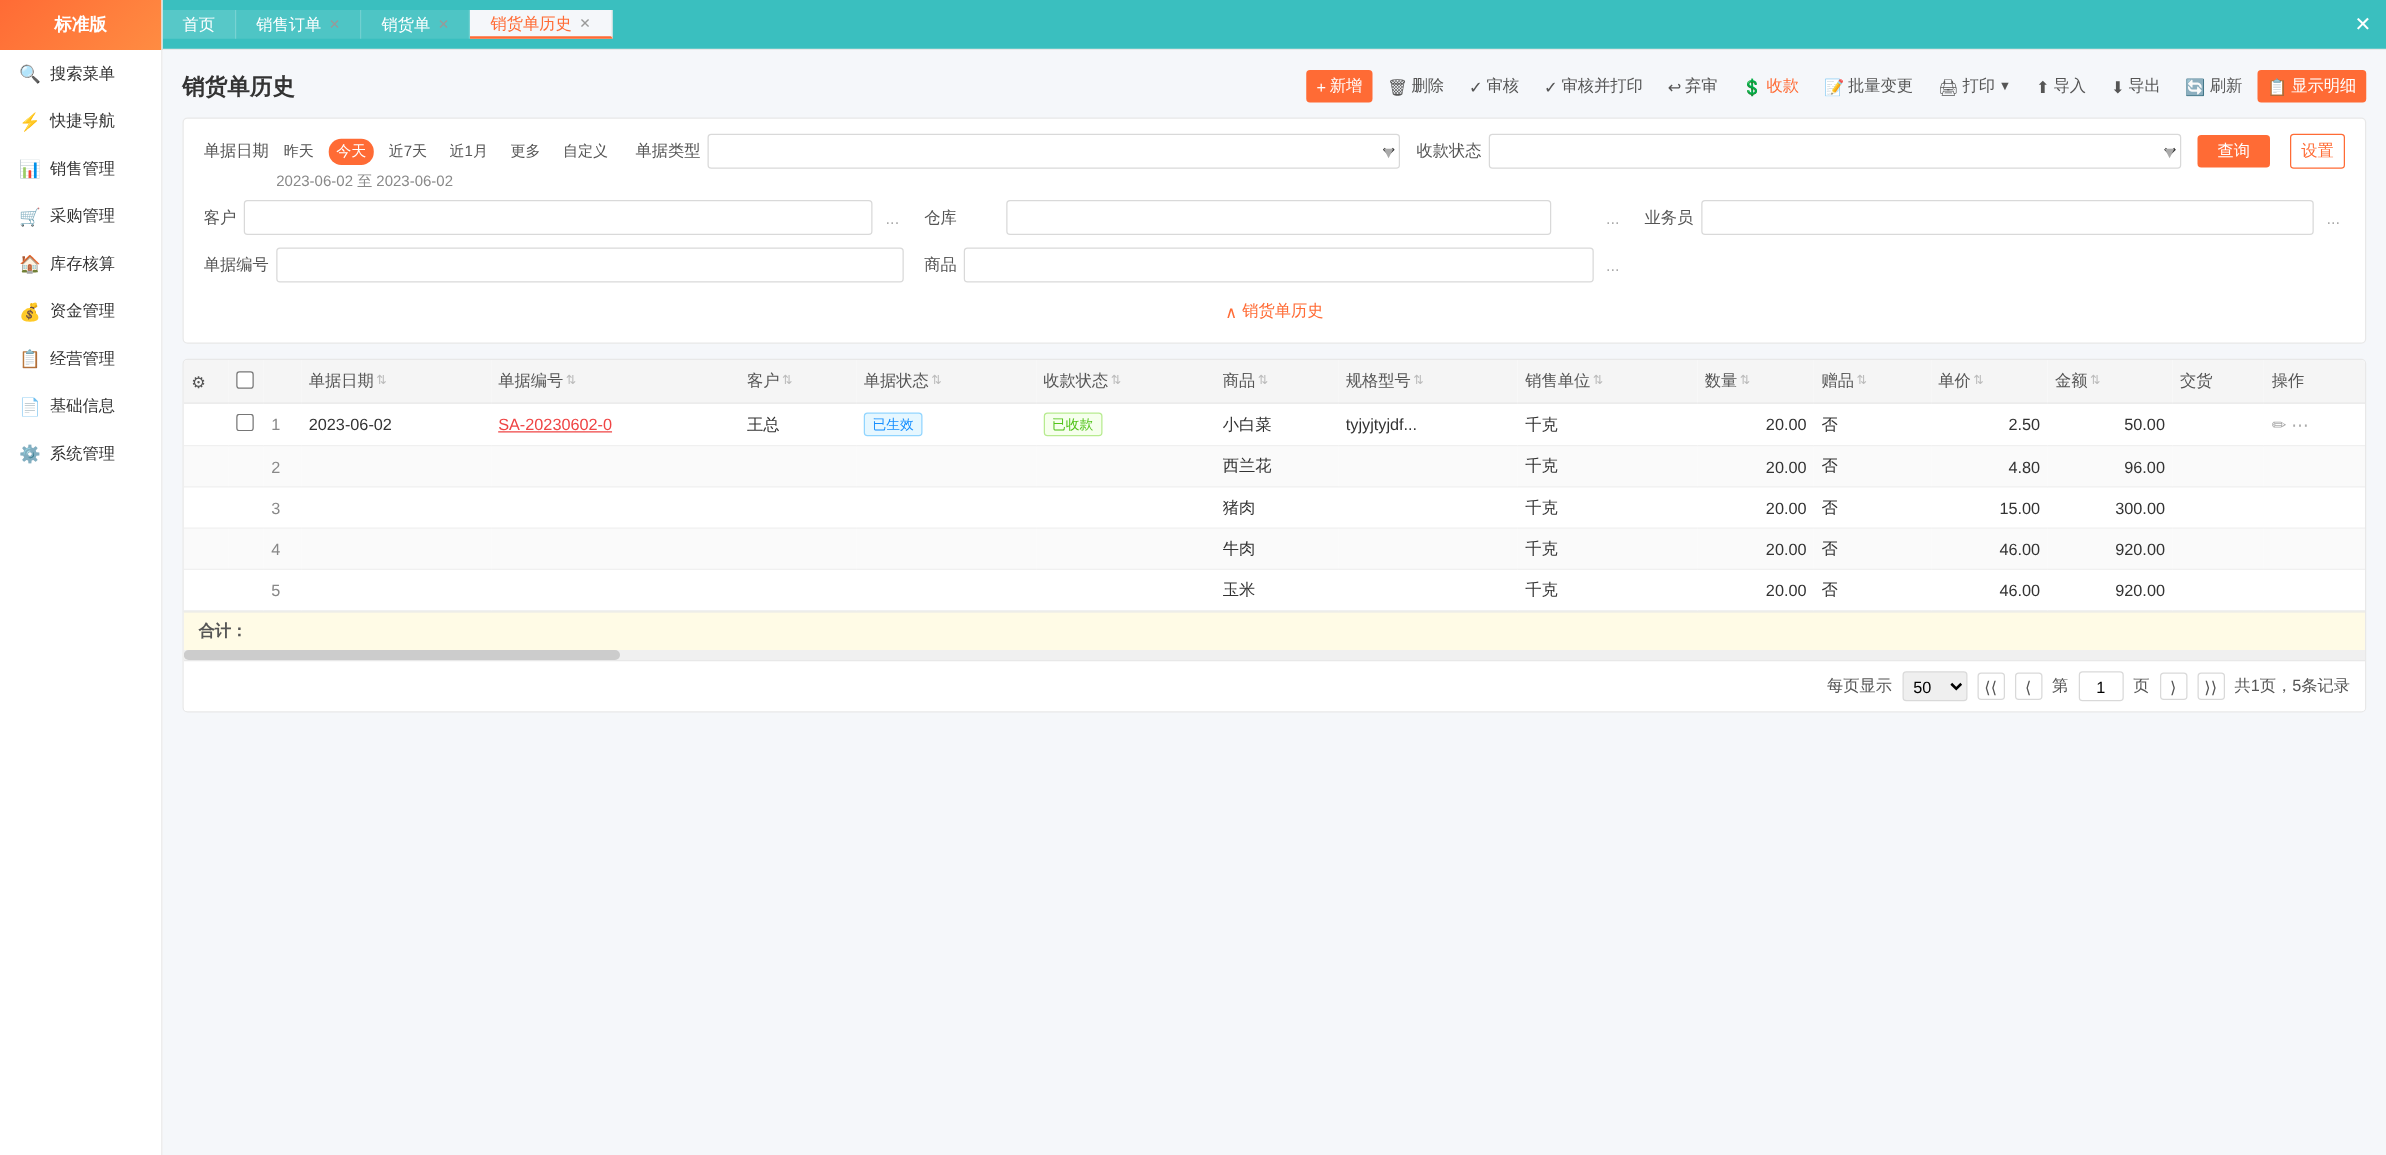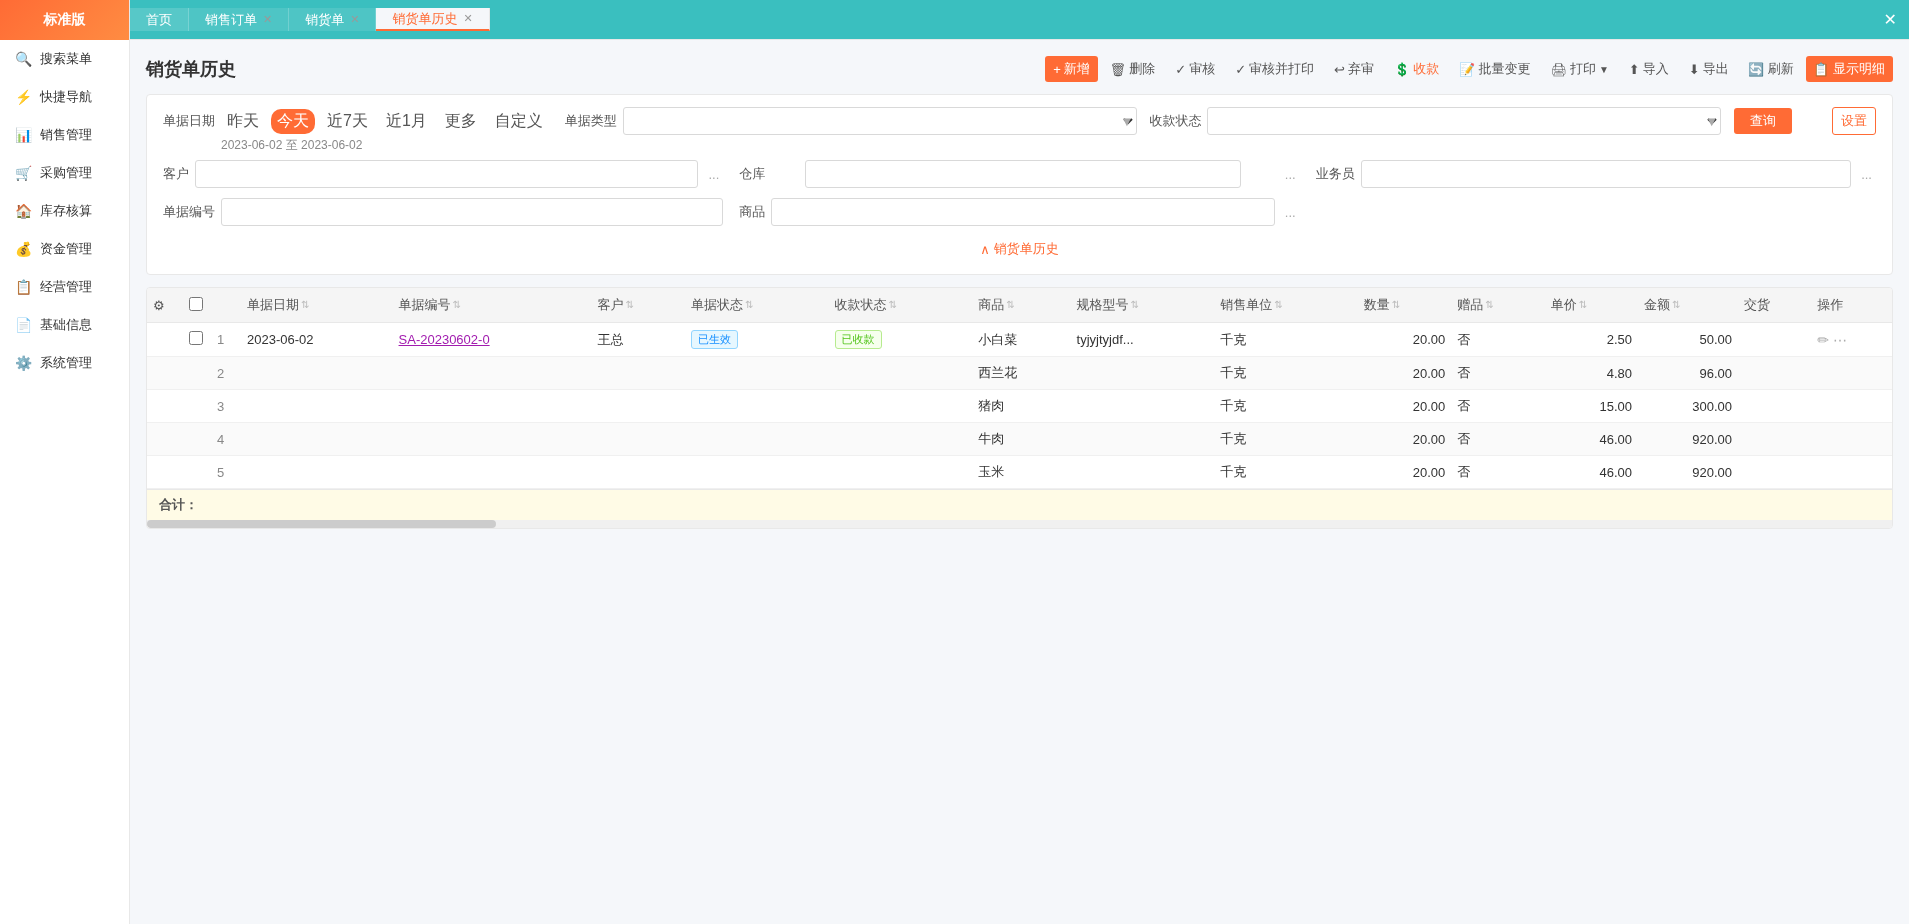--- a/index.html
+++ b/index.html
@@ -35,21 +35,21 @@
 
     
     .filter-card { background: #fff; border-radius: 4px; padding: 12px 16px; margin-bottom: 12px; border: 1px solid #e8e8e8; }
     .filter-row { display: flex; align-items: center; gap: 16px; margin-bottom: 10px; flex-wrap: wrap; }
     .filter-row:last-child { margin-bottom: 0; }
     .filter-item { display: flex; align-items: center; gap: 6px; }
     .filter-label { color: #555; white-space: nowrap; min-width: fit-content; }
     .filter-input { border: 1px solid #d9d9d9; border-radius: 3px; padding: 4px 8px; height: 28px; min-width: 140px; color: #333; background: white; }
     .filter-select { border: 1px solid #d9d9d9; border-radius: 3px; padding: 4px 8px; height: 28px; min-width: 140px; background: white; color: #333; }
     .date-quick { display: flex; align-items: center; gap: 6px; }
-    .date-btn { padding: 2px 6px; border-radius: 3px; cursor: pointer; color: #555; font-size: 16px; border: none; background: transparent; }
+    .date-btn { padding: 2px 6px; border-radius: 3px; cursor: pointer; color: #555; font-size: 12px; border: none; background: transparent; }
     .date-btn.active { background: #ff6b35; color: white; border-radius: 10px; }
     .date-range { color: #888; font-size: 12px; }
     .filter-ellipsis { color: #aaa; cursor: pointer; padding: 0 4px; }
     .collapse-row { display: flex; align-items: center; justify-content: center; margin-top: 4px; }
     .collapse-btn { display: flex; align-items: center; gap: 4px; color: #ff6b35; cursor: pointer; font-size: 12px; border: none; background: none; padding: 4px 8px; }
 
     
     .table-card { background: #fff; border-radius: 4px; border: 1px solid #e8e8e8; overflow: hidden; }
     .table-wrap { overflow-x: auto; }
     table { width: 100%; border-collapse: collapse; font-size: 12px; }
@@ -79,21 +79,21 @@
     .page-nav-btn { width: 22px; height: 22px; border: 1px solid #d9d9d9; background: #fff; border-radius: 3px; cursor: pointer; display: flex; align-items: center; justify-content: center; color: #555; }
     .page-input { width: 36px; height: 24px; border: 1px solid #d9d9d9; border-radius: 3px; text-align: center; }
     .page-info { color: #555; }
 
     
     .table-scrollbar { height: 8px; background: #f0f0f0; margin: 0; overflow: hidden; }
     .table-scrollbar-inner { width: 20%; height: 8px; background: #ccc; border-radius: 4px; }
 
     .checkbox { width: 14px; height: 14px; cursor: pointer; }
     
-    .link-text { color: #a21caf; cursor: pointer; text-decoration: underline; }
+    .link-text { color: #ef4444; cursor: pointer; text-decoration: underline; }
   </style>
 </head>
 <body>
 
 <div class="sidebar">
   <div class="sidebar-logo">标准版</div>
   <div class="sidebar-item">
     <span class="icon">🔍</span>
     <span>搜索菜单</span>
   </div>
@@ -229,21 +229,21 @@
           <span style="color:#aaa; margin-left:-22px;">▼</span>
         </div>
         <div class="filter-item" style="flex:1; min-width:200px;">
           <span class="filter-label">收款状态</span>
           <select class="filter-select" style="flex:1;"></select>
           <span style="color:#aaa; margin-left:-22px;">▼</span>
         </div>
         <button class="toolbar-btn primary" style="padding: 4px 16px;">
           <span>查询</span>
         </button>
-        <button class="toolbar-btn" style="border: 1px solid #ff6b35; color: #ff6b35; margin-left: 24px;">
+        <button class="toolbar-btn" style="border: 1px solid #ff6b35; color: #ff6b35;">
           <span>设置</span>
         </button>
       </div>
 
       <div style="margin-left: 58px; margin-top: -8px; margin-bottom: 6px;">
         <span class="date-range">2023-06-02 至 2023-06-02</span>
       </div>
 
       <div class="filter-row">
         <div class="filter-item" style="flex:1;">
@@ -482,16 +482,32 @@
       </div>
 
       <div class="table-footer">
         <span class="footer-label">合计：</span>
       </div>
 
       <div class="table-scrollbar">
         <div class="table-scrollbar-inner"></div>
       </div>
 
+      <div class="pagination-bar">
+        <span class="page-size-label">每页显示</span>
+        <select class="page-size-select">
+          <option>50</option>
+          <option>100</option>
+          <option>200</option>
+        </select>
+        <button class="page-nav-btn">⟨⟨</button>
+        <button class="page-nav-btn">⟨</button>
+        <span style="color:#555;">第</span>
+        <input class="page-input" type="text" value="1" style="">
+        <span class="page-info">页</span>
+        <button class="page-nav-btn">⟩</button>
+        <button class="page-nav-btn">⟩⟩</button>
+        <span class="page-info">共1页，5条记录</span>
+      </div>
     </div>
 
   </div>
 </div>
 
 </body></html>

